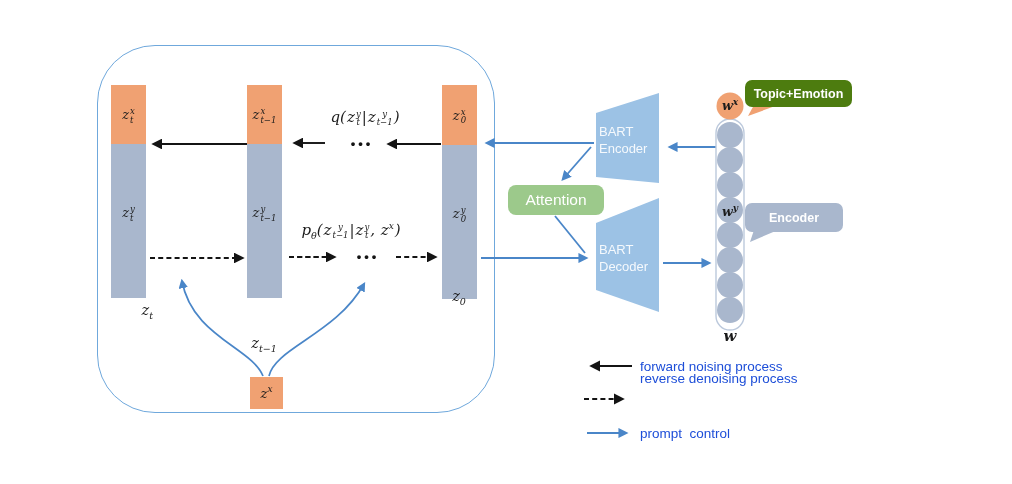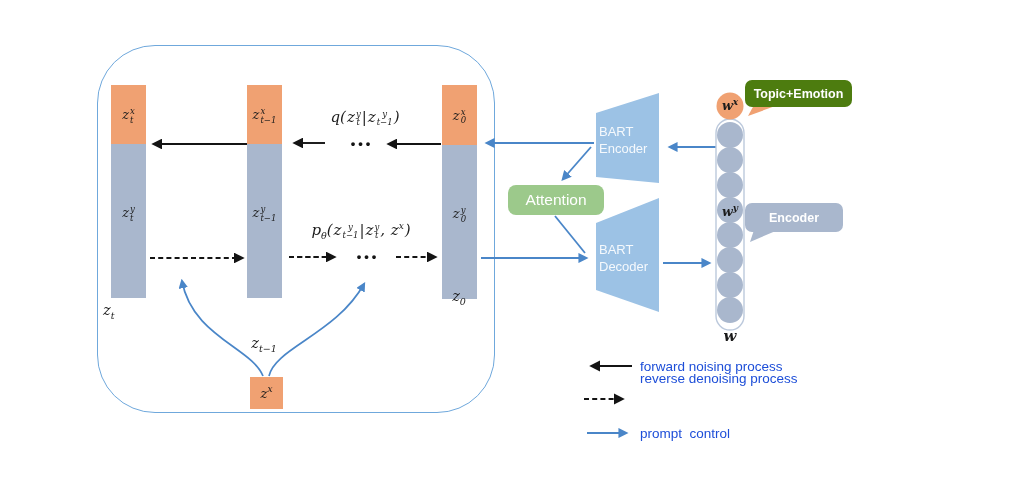--- a/index.html
+++ b/index.html
@@ -160,42 +160,42 @@
   <div class="abs chip slate" style="left:442px;top:145px;width:35px;height:154px;">
     <span class="math tok">
         <span>z</span>
         <span class="ss">
           <span>y</span>
           <span>0</span>
         </span>
       </span>
   </div>
 
-  <div class="abs math cap" style="left:103px;top:302px;width:50px;text-align:left;z-index:4;"><span>z</span><span class="csub">t</span></div>
+  <div class="abs math cap" style="left:103px;top:302px;width:50px;text-align:right;z-index:4;"><span>z</span><span class="csub">t</span></div>
   <div class="abs math cap" style="left:239px;top:302px;width:50px;text-align:center;z-index:4;margin-top:33px;"><span>z</span><span class="csub">t−1</span></div>
   <div class="abs math cap" style="left:434px;top:288px;width:50px;text-align:center;z-index:4;"><span>z</span><span class="csub">0</span></div>
 
   <div class="abs math formula" style="left:292px;top:108px;width:146px;">
     <span>q(</span><span class="tok">
         <span>z</span>
         <span class="ss">
           <span>y</span>
           <span>t</span>
         </span>
       </span><span>|</span><span class="tok">
         <span>z</span>
         <span class="ss">
           <span>y</span>
           <span>t−1</span>
         </span>
       </span><span>)</span>
   </div>
   <div class="abs dots" style="left:342px;top:136px;width:40px;">•••</div>
 
-  <div class="abs math formula" style="left:286px;top:221px;width:150px;">
+  <div class="abs math formula" style="left:276px;top:221px;width:150px;">
     <span>p</span><span class="psub">θ</span><span>(</span><span class="tok">
         <span>z</span>
         <span class="ss">
           <span>y</span>
           <span>t−1</span>
         </span>
       </span><span>|</span><span class="tok">
         <span>z</span>
         <span class="ss">
           <span>y</span>

